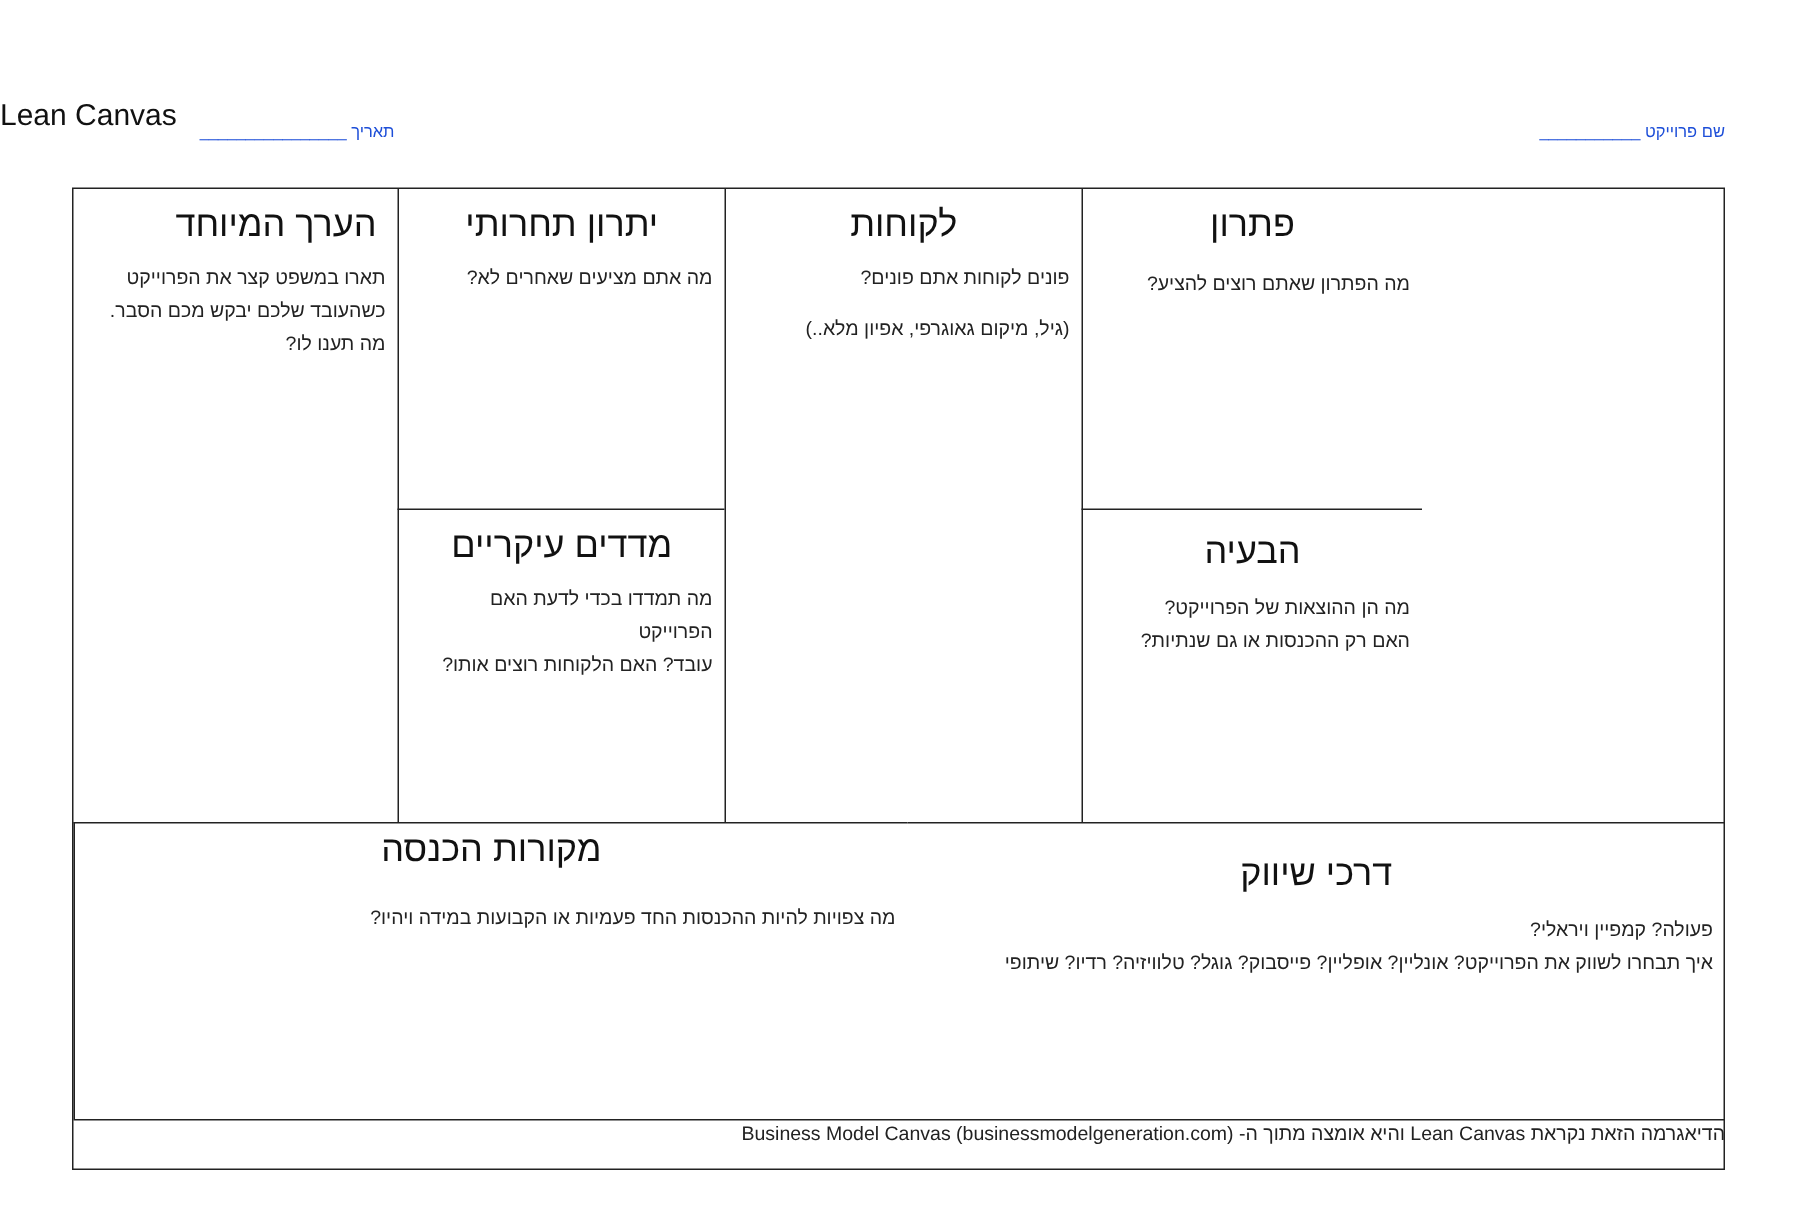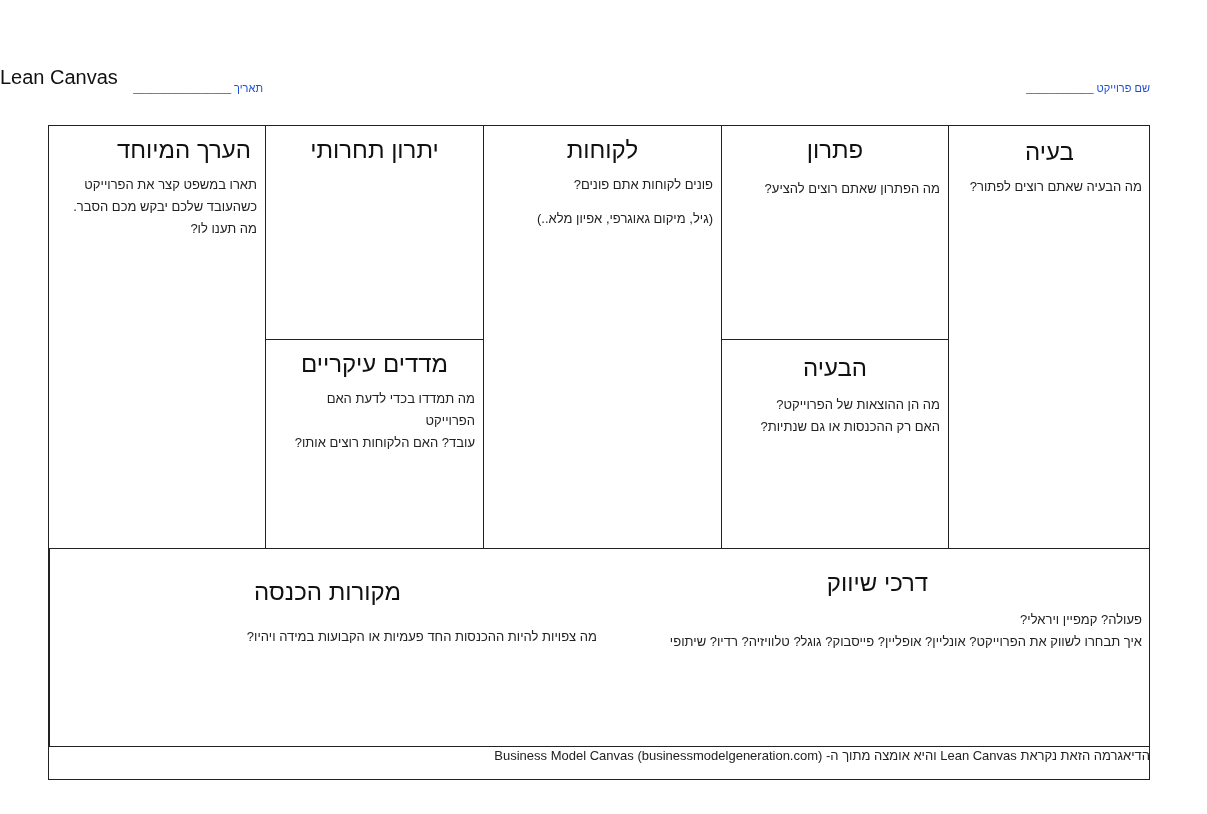--- a/index.html
+++ b/index.html
@@ -42,58 +42,55 @@
     .c-customers p + p { margin-top: 12px; }
     .c-advantage { left: 216px; top: 0; width: 218px; height: 214px; border-left-width: 1px; border-bottom-width: 1px; padding: 10px 8px 0 8px; }
     .c-advantage h2 { margin-bottom: 10px; }
     .c-metrics { left: 216px; top: 214px; width: 218px; height: 208px; border-left-width: 1px; padding: 10px 8px 0 8px; }
     .c-metrics h2 { margin-bottom: 10px; }
     .c-uvp { left: 0; top: 0; width: 216px; height: 422px; padding: 10px 8px 0 8px; }
     .c-uvp h2 { text-align: right; padding-right: 6px; margin-bottom: 10px; }
     
     .c-channels { left: 556px; top: 422px; width: 545px; height: 198px; border-top-width: 1px; padding: 20px 8px 0 8px; }
     .c-channels h2 { margin-bottom: 12px; }
-    .c-revenue { left: 0; top: 422px; width: 556px; height: 198px; border-top-width: 1px; border-left-width: 1px; padding: 29px 8px 0 8px; }
+    .c-revenue { left: 0; top: 422px; width: 556px; height: 198px; border-top-width: 1px; border-left-width: 1px; padding: 4px 8px 0 8px; }
     .c-revenue h2 { margin-bottom: 20px; }
     .c-footer { left: 0; top: 620px; width: 1101px; height: 34px; border-top-width: 1px; padding-top: 0; }
     .c-footer p { font-size: 13px; line-height: 18px; }
   </style>
 </head>
 <body>
 
 <div class="title">Lean Canvas</div>
 <div class="field project">שם פרוייקט ___________</div>
 <div class="field date">תאריך ________________</div>
 
 <div class="canvas">
 
-  <div class="cell c-problem">
-    <h2>בעיה</h2>
-    <p>מה הבעיה שאתם רוצים לפתור?</p>
-  </div>
 
   <div class="cell c-solution">
     <h2>פתרון</h2>
     <p>מה הפתרון שאתם רוצים להציע?</p>
   </div>
 
   <div class="cell c-costs">
     <h2>הבעיה</h2>
     <p>מה הן ההוצאות של הפרוייקט?</p>
     <p>האם רק ההכנסות או גם שנתיות?</p>
   </div>
 
   <div class="cell c-customers">
     <h2>לקוחות</h2>
     <p>פונים לקוחות אתם פונים?</p>
     <p>(גיל, מיקום גאוגרפי, אפיון מלא..)</p>
   </div>
 
   <div class="cell c-advantage">
     <h2>יתרון תחרותי</h2>
+    <p>מה אתם מציעים שאחרים לא?</p>
   </div>
 
   <div class="cell c-metrics">
     <h2>מדדים עיקריים</h2>
     <p>מה תמדדו בכדי לדעת האם הפרוייקט</p>
     <p>עובד? האם הלקוחות רוצים אותו?</p>
   </div>
 
   <div class="cell c-uvp">
     <h2>הערך המיוחד</h2>

